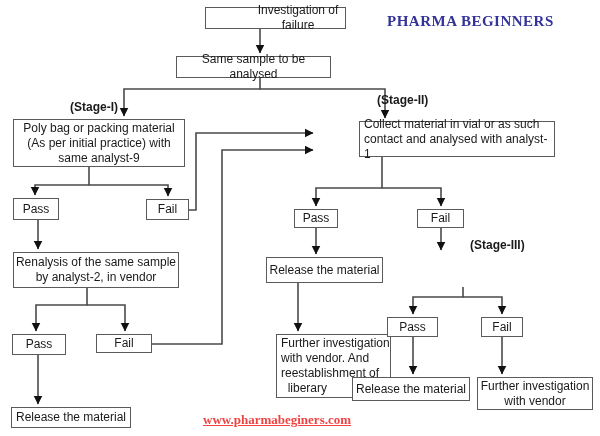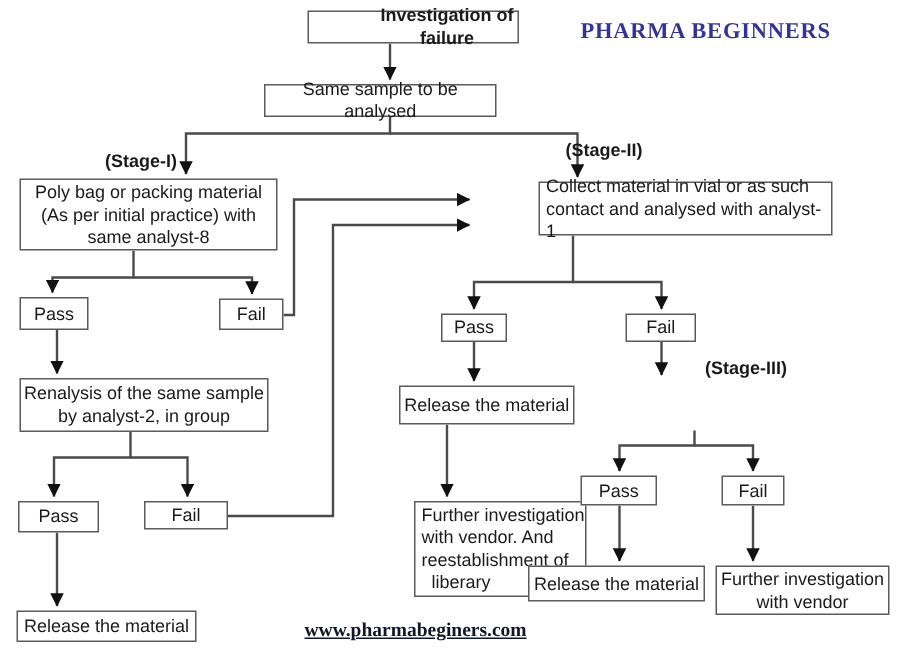--- a/index.html
+++ b/index.html
@@ -8,31 +8,31 @@
     font-family:"Liberation Sans",sans-serif;color:#1a1a1a;overflow:hidden;
   }
   .node{
     position:absolute;box-sizing:border-box;background:#fff;
     border:1px solid #5a5a5a;
     display:flex;align-items:center;justify-content:center;
     text-align:center;font-size:12px;line-height:15px;white-space:pre-line;
   }
   .node.leftal{justify-content:flex-start;text-align:left;padding-left:4px;margin-left:43px;}
   .node.prewrap{white-space:pre-wrap;}
-  .bold{font-weight:bold;padding-left:45px;}
+  .bold{font-weight:normal;padding-left:45px;}
   .label{position:absolute;font-weight:bold;font-size:12px;white-space:nowrap;}
   .brand{
     position:absolute;left:387px;top:13px;
     font-family:"Liberation Serif",serif;font-weight:bold;font-size:15px;
     color:#333399;letter-spacing:0.5px;white-space:nowrap;text-align:right;
   }
   .sitelink{
     position:absolute;left:203px;top:412px;
     font-family:"Liberation Serif",serif;font-weight:bold;font-size:13px;
-    color:#0f172a;text-decoration:underline;white-space:nowrap;
+    color:#ef4444;text-decoration:underline;white-space:nowrap;
   }
   svg.connectors{position:absolute;left:0;top:0;width:600px;height:436px;pointer-events:none;}
 
   
   .n-investigation{left:205px;top:7px;width:141px;height:22px;}
   .n-same-sample{left:176px;top:56px;width:155px;height:22px;}
   .n-poly-bag{left:13px;top:119px;width:172px;height:48px;}
   .n-s1-pass{left:13px;top:198px;width:46px;height:22px;}
   .n-s1-fail{left:146px;top:199px;width:43px;height:21px;}
   .n-renalysis{left:13px;top:252px;width:166px;height:36px;}
@@ -92,26 +92,26 @@
   <div class="node bold n-investigation">Investigation of failure</div>
   <div class="brand">PHARMA BEGINNERS</div>
 
   <div class="node n-same-sample">Same sample to be analysed</div>
 
   <div class="label l-stage1">(Stage-I)</div>
   <div class="label l-stage2">(Stage-II)</div>
 
   <div class="node n-poly-bag">Poly bag or packing material
 (As per initial practice) with
-same analyst-8</div>
+same analyst-9</div>
   <div class="node n-s1-pass">Pass</div>
   <div class="node n-s1-fail">Fail</div>
 
   <div class="node n-renalysis">Renalysis of the same sample
-by analyst-2, in group</div>
+by analyst-2, in vendor</div>
   <div class="node n-r-pass">Pass</div>
   <div class="node n-r-fail">Fail</div>
   <div class="node n-release-1">Release the material</div>
 
   <div class="node leftal n-collect">Collect material in vial or as such
 contact and analysed with analyst-1</div>
   <div class="node n-s2-pass">Pass</div>
   <div class="node n-s2-fail">Fail</div>
   <div class="node n-release-2">Release the material</div>
   <div class="node leftal prewrap n-further-lib">Further investigation

